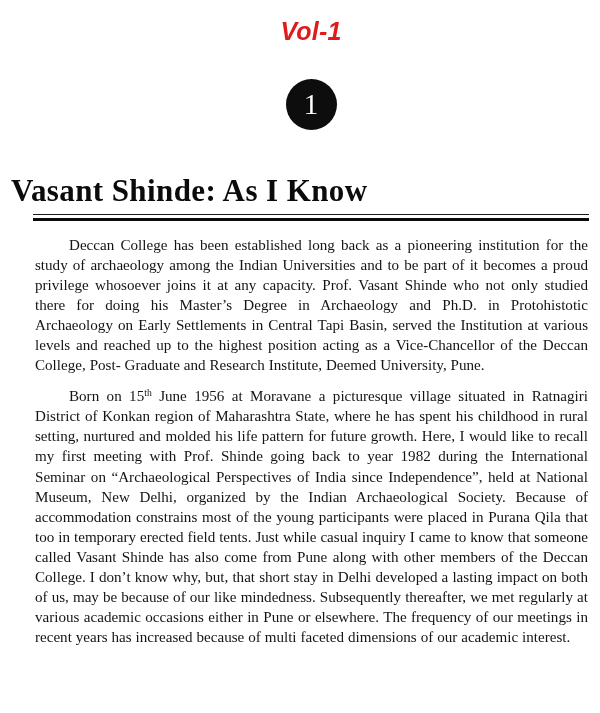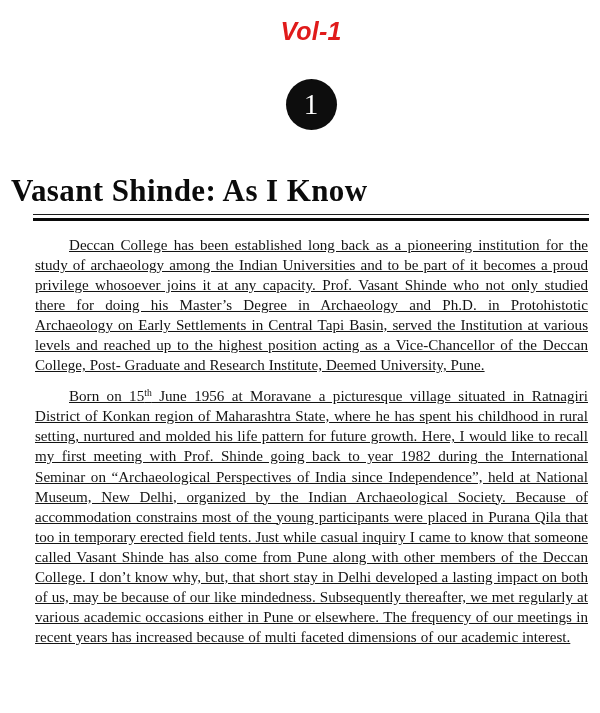--- a/index.html
+++ b/index.html
@@ -125,21 +125,20 @@
   .body-para {
     margin: 0 0 11px 0;
     text-indent: 34px;
     text-align: justify;
     font-family: "Liberation Serif", "DejaVu Serif", serif;
     font-size: 15.1px;
     line-height: 20.05px;
     color: #141414;
     word-spacing: 0.15px;
     hyphens: none;
-    text-decoration: underline;
   }
 
   .body-para sup {
     font-size: 0.64em;
     line-height: 0;
     vertical-align: 0.5em;
   }
 </style>
 </head>
 <body>

